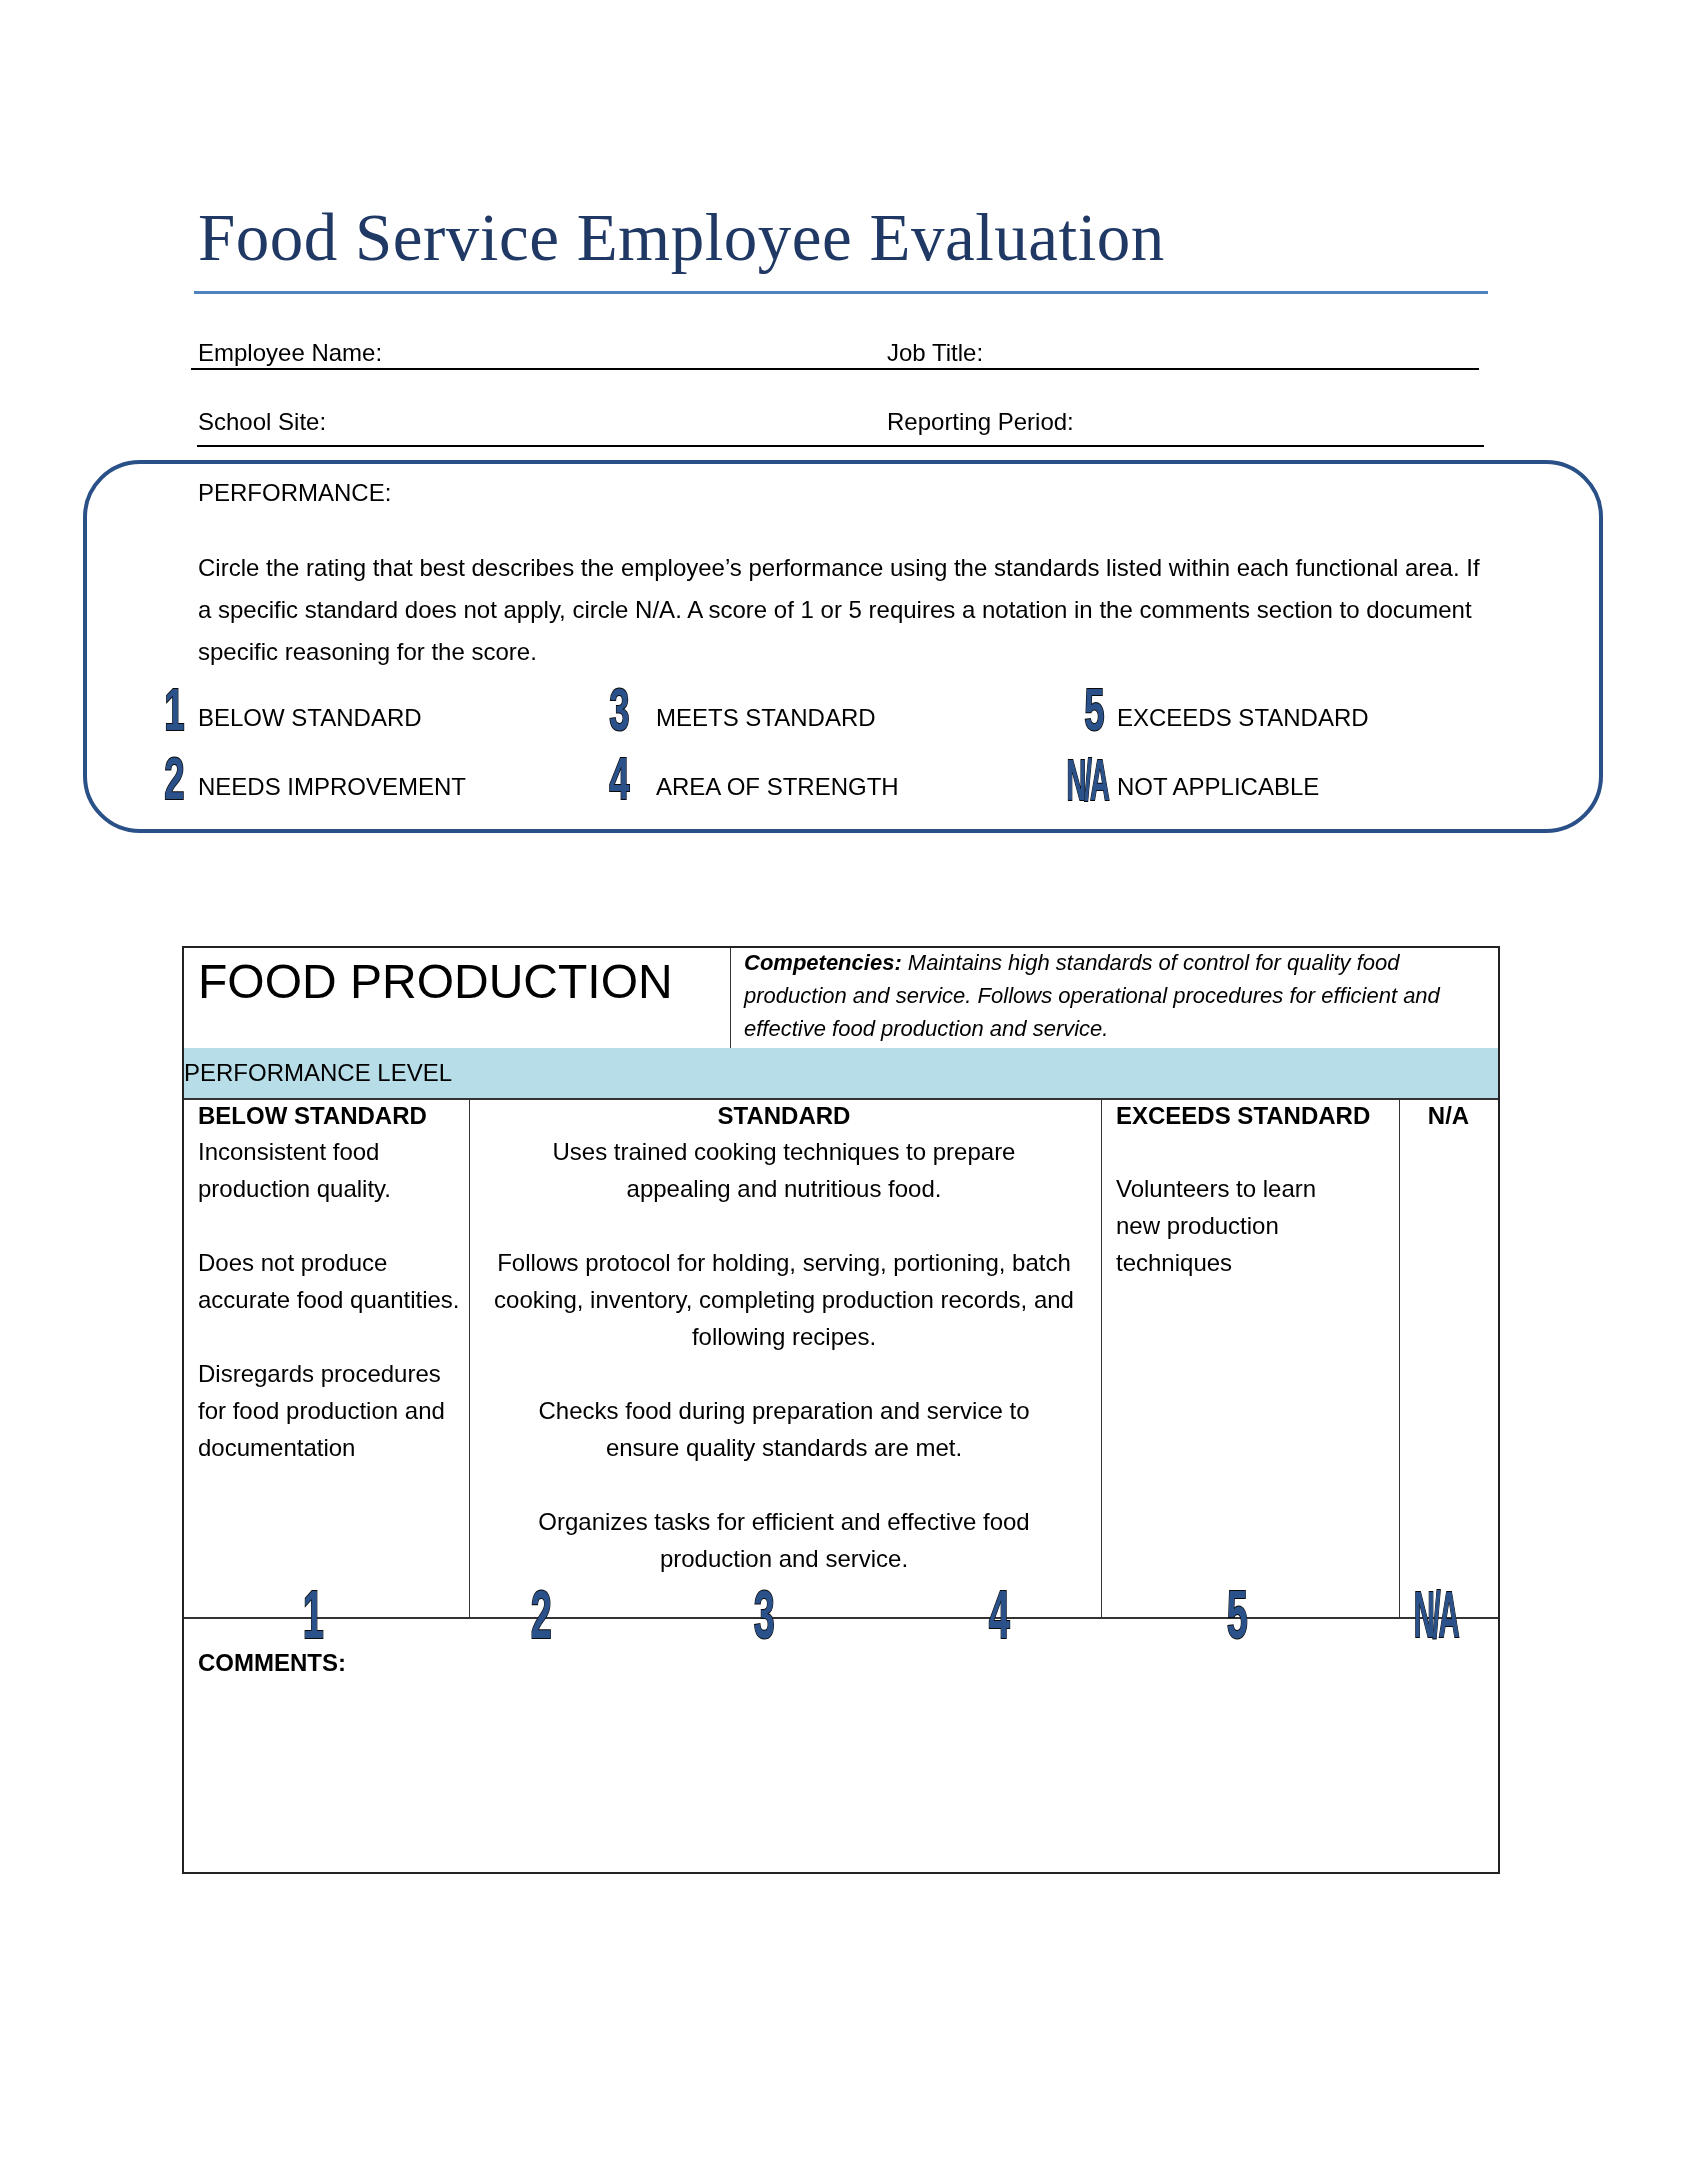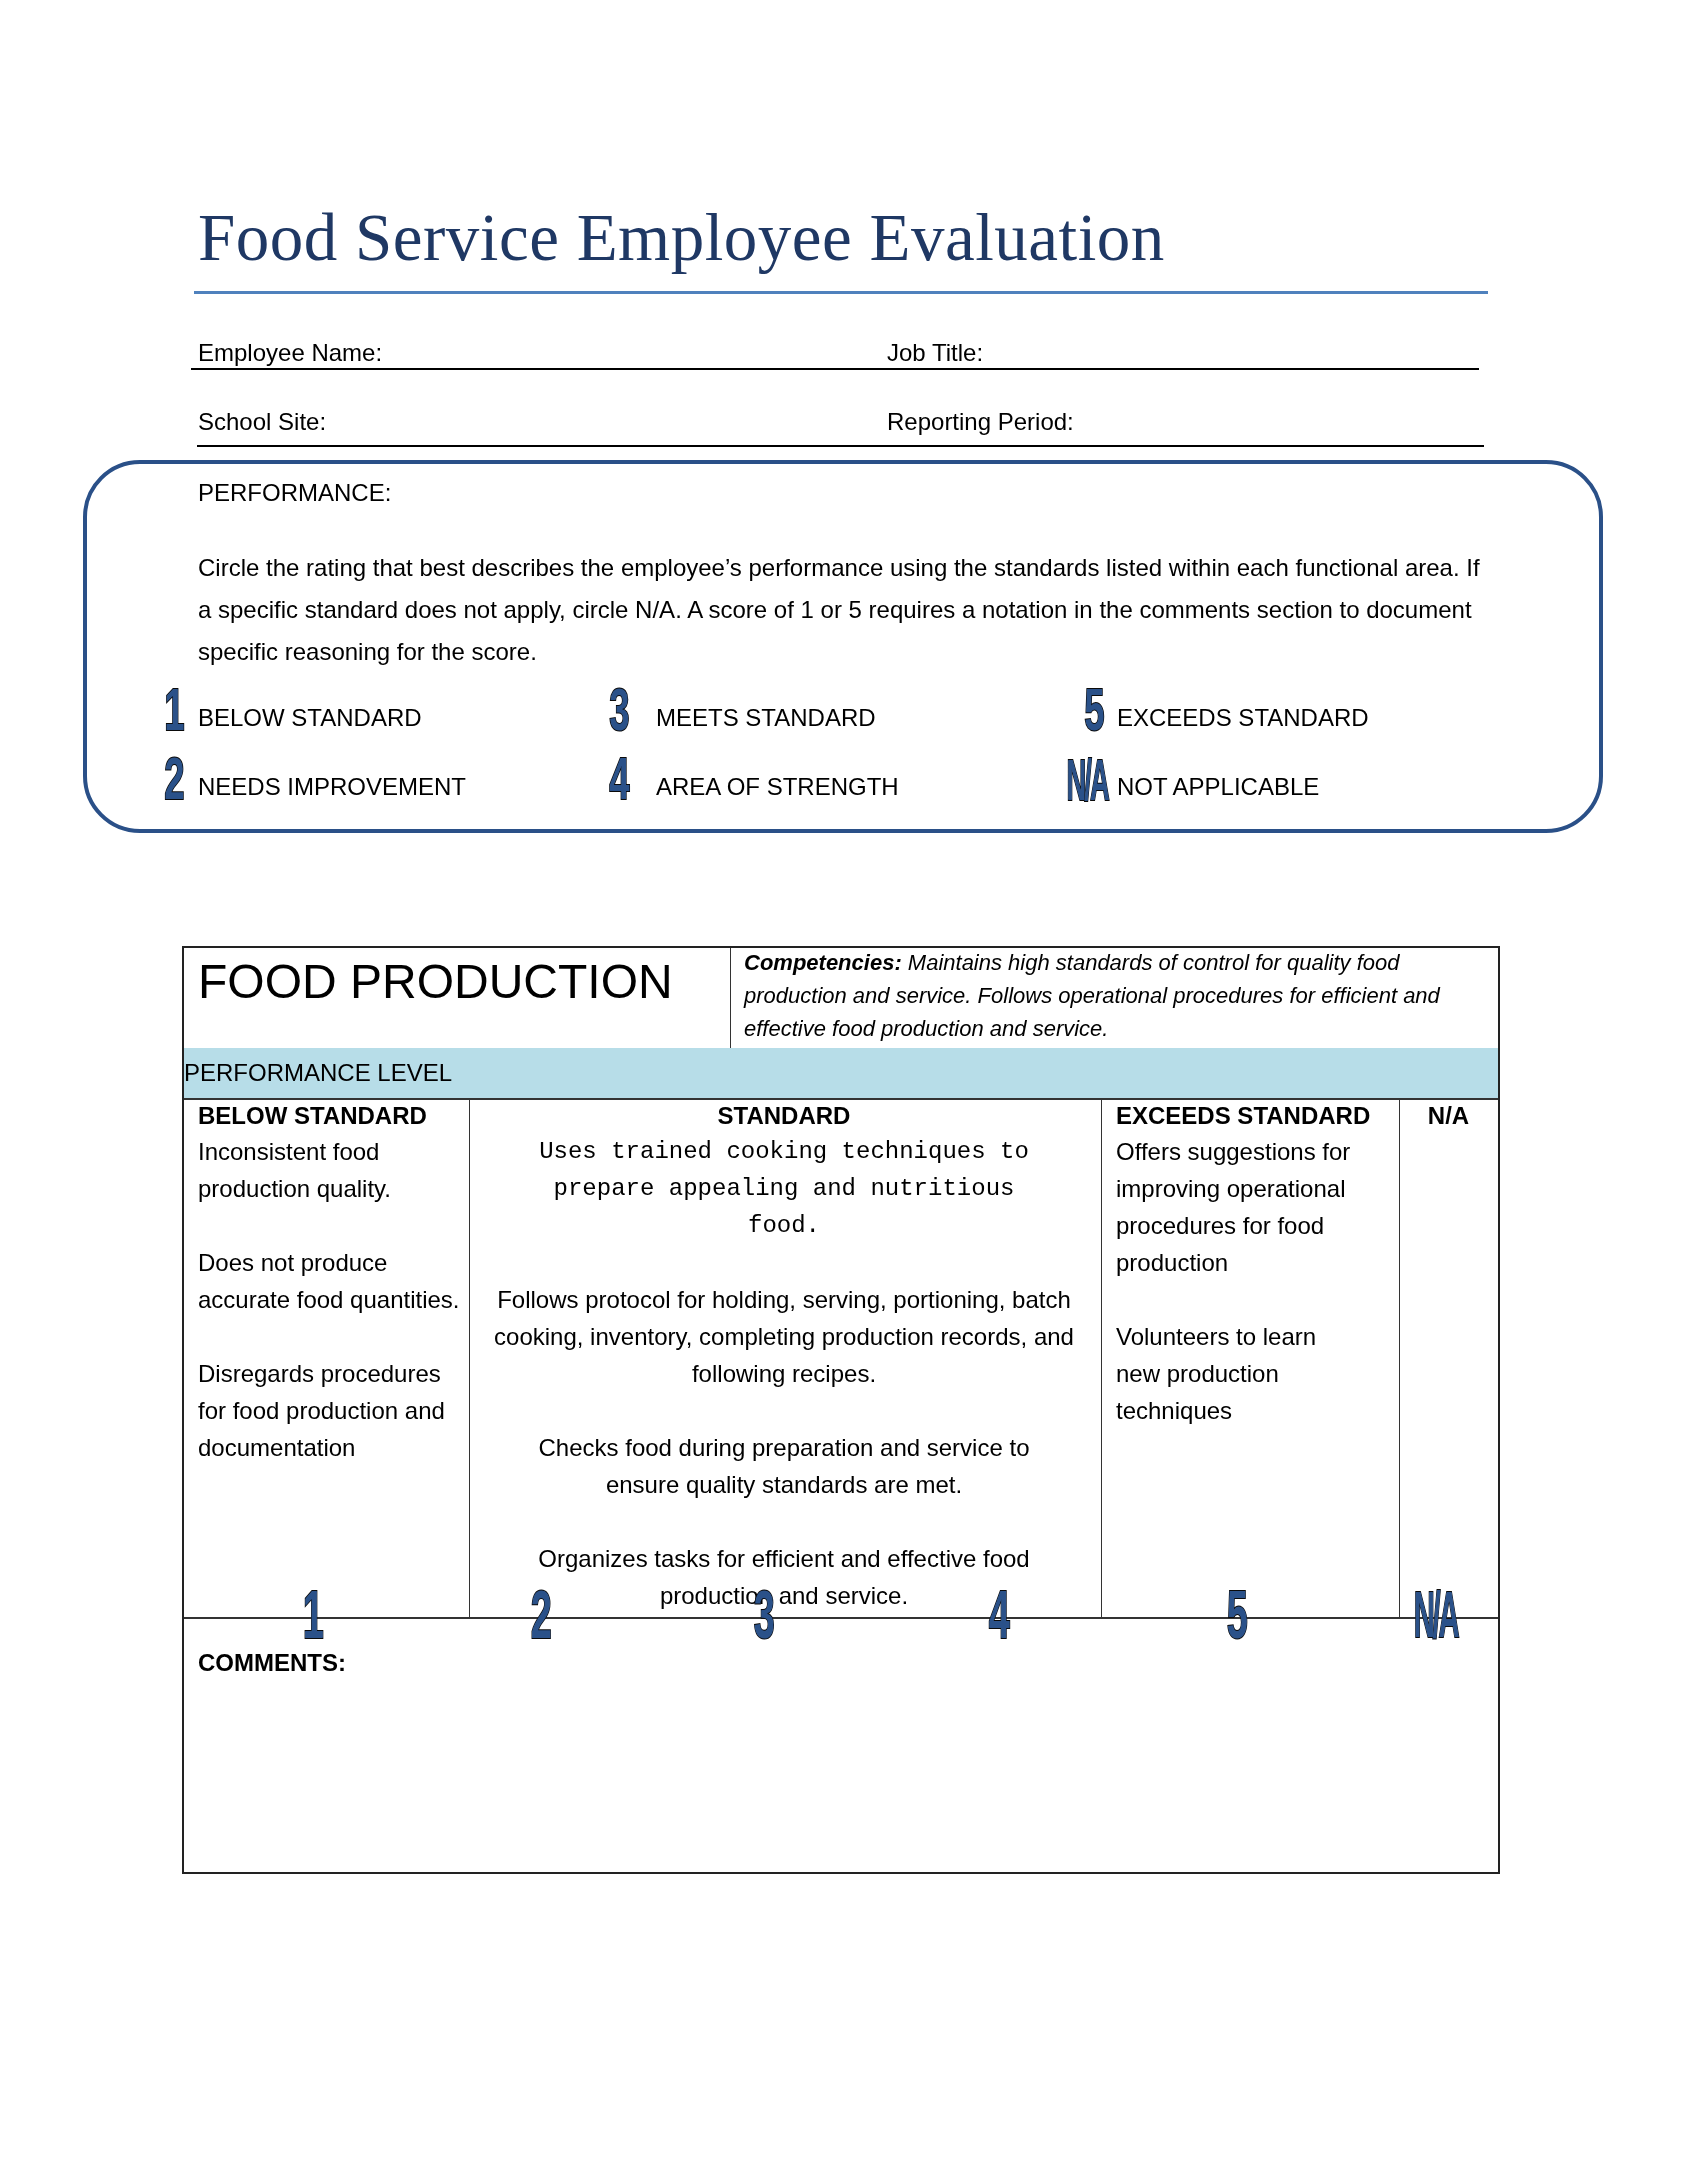--- a/index.html
+++ b/index.html
@@ -122,29 +122,28 @@
 
 <div class="abs" style="left:198px; top:1099px; width:262px;">
   <div class="col-head">BELOW STANDARD</div>
   <div class="cell-text">Inconsistent food production quality.</div>
   <div class="cell-text" style="margin-top:37px;">Does not produce accurate food quantities.</div>
   <div class="cell-text" style="margin-top:37px;">Disregards procedures for food production and documentation</div>
 </div>
 
 <div class="abs center" style="left:475px; top:1099px; width:618px;">
   <div class="col-head">STANDARD</div>
-  <div class="cell-text" style="padding:0 40px;font-family:Liberation Mono, monospace;">Uses trained cooking techniques to prepare appealing and nutritious food.</div>
+  <div class="cell-text" style="padding:0 40px;">Uses trained cooking techniques to prepare appealing and nutritious food.</div>
   <div class="cell-text" style="margin-top:37px;">Follows protocol for holding, serving, portioning, batch cooking, inventory, completing production records, and following recipes.</div>
   <div class="cell-text" style="margin-top:37px; padding:0 30px;">Checks food during preparation and service to ensure quality standards are met.</div>
   <div class="cell-text" style="margin-top:37px; padding:0 30px;">Organizes tasks for efficient and effective food production and service.</div>
 </div>
 
 <div class="abs" style="left:1116px; top:1099px; width:267px;">
   <div class="col-head">EXCEEDS STANDARD</div>
-  <div class="cell-text" style="width:248px;">Offers suggestions for improving operational procedures for food production</div>
   <div class="cell-text" style="margin-top:37px; width:248px;">Volunteers to learn new production techniques</div>
 </div>
 
 <div class="abs center" style="left:1399px; top:1099px; width:99px;">
   <div class="col-head">N/A</div>
 </div>
 
 <div class="abs center" style="left:279px; top:1580px; width:69px;">
   <span class="glyph glyph-lg">1</span>
 </div>

